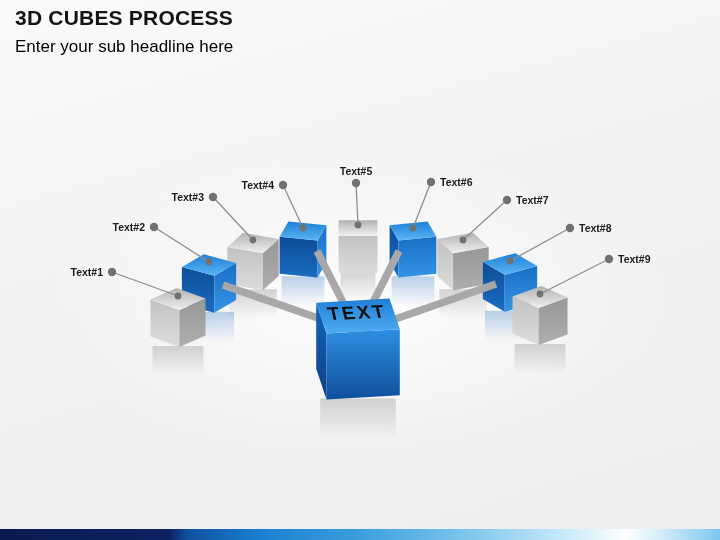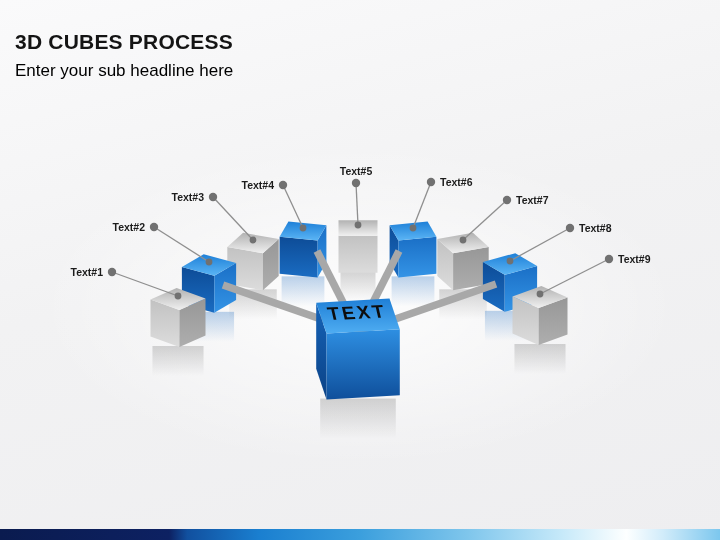--- a/index.html
+++ b/index.html
@@ -1,21 +1,21 @@
 <!DOCTYPE html>
 <html><head>
 <meta charset="utf-8">
 <style>
   html,body{margin:0;padding:0;}
   body{background:#888;font-family:"Liberation Sans",sans-serif;}
   .slide{
     position:relative;width:720px;height:540px;overflow:hidden;
     background:linear-gradient(165deg,#fafafb 0%,#f2f2f3 45%,#eeeef0 100%);
   }
-  .header{position:absolute;top:30px;left:15px;z-index:3;}
+  .header{position:absolute;top:6px;left:15px;z-index:3;}
   .title{margin:0;font-size:21px;line-height:1.15;font-weight:bold;color:#141414;letter-spacing:.2px;}
   .subtitle{margin:7px 12px 0 0;font-size:17px;font-weight:400;color:#000;}
   #diagram-svg{position:absolute;left:0;top:0;z-index:1;}
   .footer-bar{
     position:absolute;left:0;bottom:0;width:720px;height:11px;z-index:4;
     background:linear-gradient(90deg,
       #0a1b4f 0%, #0d2162 23.5%, #11509f 26%, #1a7fd0 36%,
       #3b9fdd 50%, #7fc6ec 65%, #c6e9f9 78%, #fdffff 87%,
       #d2ecfa 92%, #7cc7ee 100%);
   }

